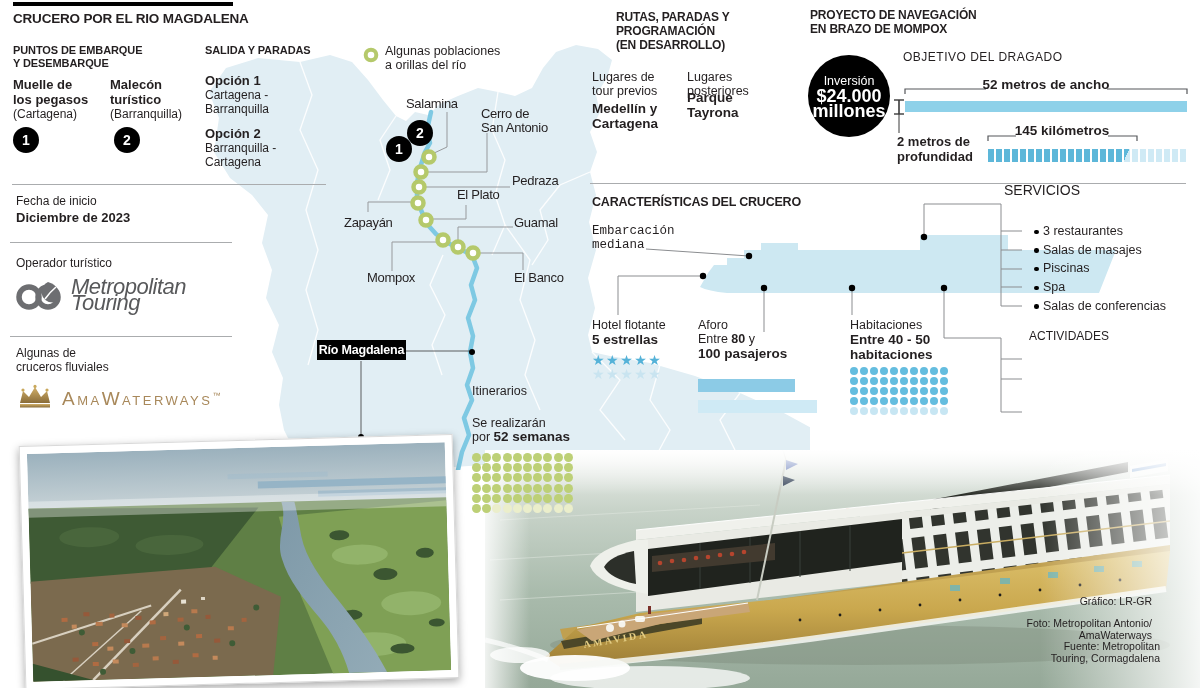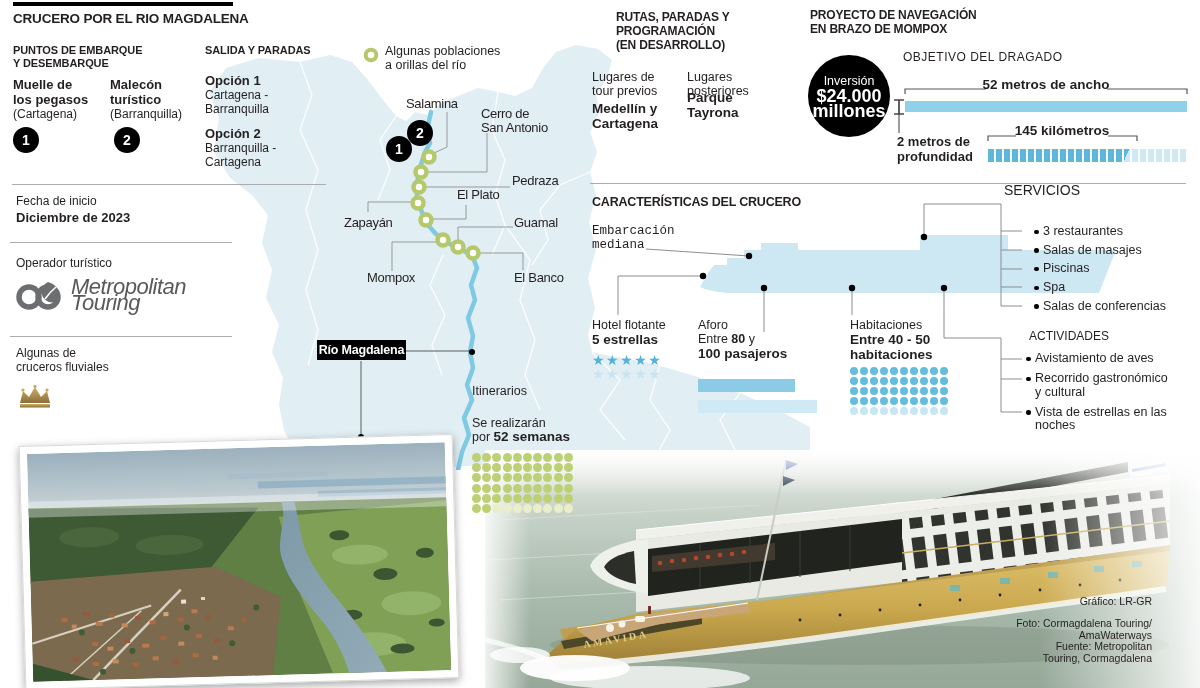--- a/index.html
+++ b/index.html
@@ -172,20 +172,21 @@
         <stop offset="0" stop-color="#d2b068"></stop>
             <stop offset="1" stop-color="#8a6d3a"></stop>
           </linearGradient>
         </defs>
       <path d="M4,19 L7,7 L13,13 L19,3 L25,13 L31,7 L34,19 Z" fill="url(#goldc)"></path>
       <rect x="4" y="20" width="30" height="3.5" fill="url(#goldc)"></rect>
       <circle cx="7" cy="6" r="1.6" fill="#c9a85c"></circle>
         <circle cx="19" cy="2.4" r="1.6" fill="#c9a85c"></circle>
         <circle cx="31" cy="6" r="1.6" fill="#c9a85c"></circle>
     </svg>
+    <div class="ama-txt" style="margin-left:6px;"><span>AmaWaterways</span><span class="ama-tm">™</span></div>
   </div>
 
   <svg class="abs z10" style="left:363px;top:47px;" width="16" height="16" viewBox="0 0 16 16">
     <circle cx="8" cy="8" r="5.3" fill="#fff" stroke="#b5c96b" stroke-width="4"></circle>
   </svg>
   <div class="abs t-lbl13 z10" style="left:385px;top:44px;">
     <div>Algunas poblaciones</div>
       <div>a orillas del río</div>
   </div>
 
@@ -339,25 +340,20 @@
   <div class="abs z10" style="left:1004px;top:182px;font-size:14px;">SERVICIOS</div>
   <ul class="abs blist serv-list z10" style="left:1035px;top:225px;width:160px;">
     <li>3 restaurantes</li>
     <li>Salas de masajes</li>
     <li>Piscinas</li>
     <li>Spa</li>
     <li>Salas de conferencias</li>
   </ul>
 
   <div class="abs z10" style="left:1029px;top:329px;font-size:12px;">ACTIVIDADES</div>
-  <ul class="abs blist act-list z10" style="left:1035px;top:352px;width:160px;">
-    <li><span>Avistamiento de aves</span></li>
-    <li><span>Recorrido gastronómico</span><br><span>y cultural</span></li>
-    <li><span>Vista de estrellas en las</span><br><span>noches</span></li>
-  </ul>
 
   <div class="abs z10" style="left:472px;top:384px;">
     <div class="t-lbl13">Itinerarios</div>
     <div class="t-lbl13" style="margin-top:18px;">Se realizarán</div>
     <div class="t-lbl13"><span>por </span><b style="font-size:13.5px">52 semanas</b></div>
     <div class="dotgrid itin-dots" style="margin-top: 9px; grid-template-columns: repeat(10, auto);">
         <span class="dot on"></span>
         <span class="dot on"></span>
         <span class="dot on"></span>
         <span class="dot on"></span>
@@ -669,21 +665,21 @@
     <g stroke="#3a3a3a" fill="none">
       <path d="M894,100 L904,100" stroke-width="1.4"></path>
         <path d="M894,114 L904,114" stroke-width="1.4"></path>
       <path d="M899,100 L899,114" stroke-width="1.6"></path>
         <path d="M899,114 L899,133" stroke-width="1"></path>
     </g>
   </svg>
 
   <div class="abs credit z10" style="right:48px;top:596px;">Gráfico: LR-GR</div>
   <div class="abs credit z10" style="right:48px;top:618px;">
-    <div>Foto: Cormagdalena Touring/</div>
+    <div>Foto: Metropolitan Antonio/</div>
       <div>AmaWaterways</div>
   </div>
-  <div class="abs credit z10" style="right:48px;top:641px;">
+  <div class="abs credit z10" style="right:40px;top:641px;">
     <div>Fuente: Metropolitan</div>
       <div>Touring, Cormagdalena</div>
   </div>
 
 </div>
 
 </body></html>

